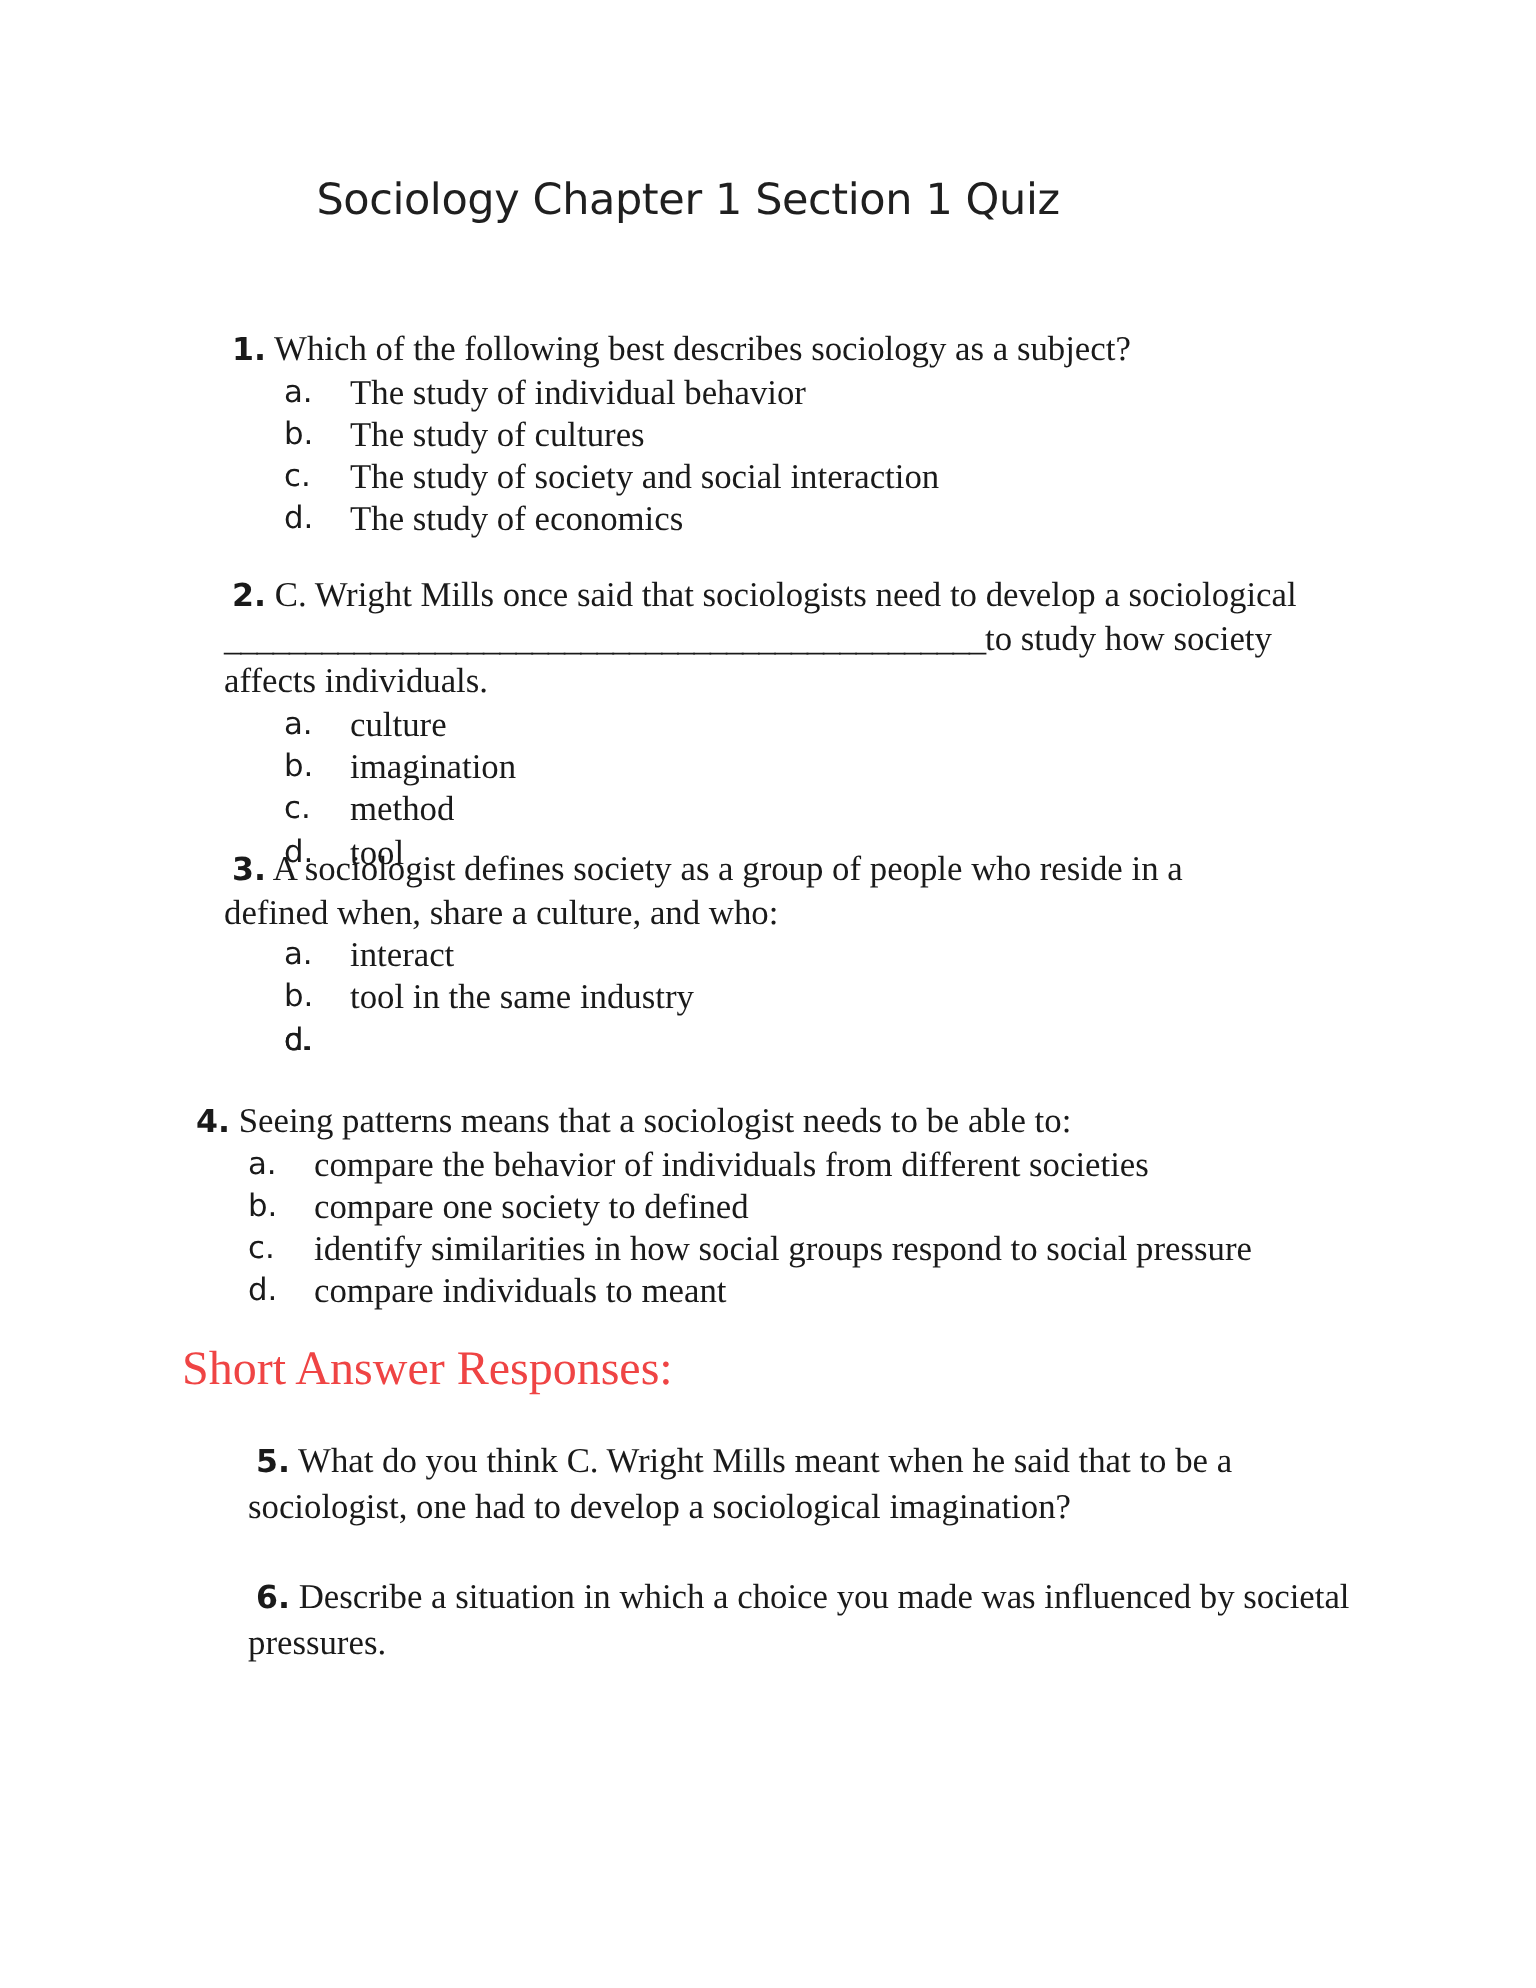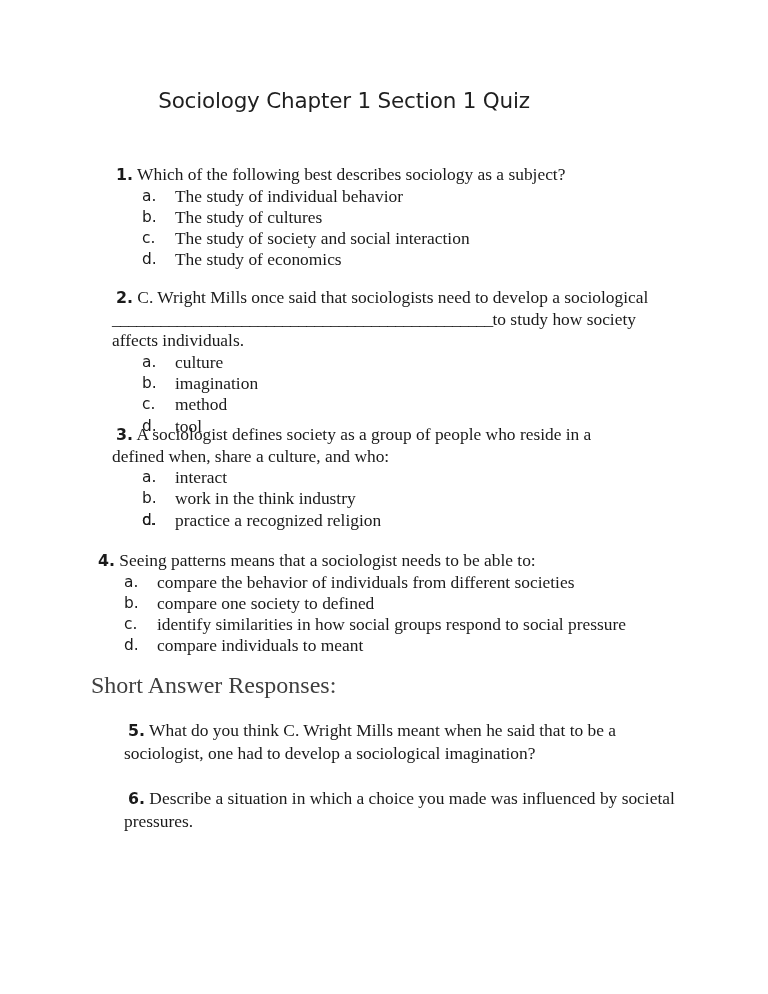--- a/index.html
+++ b/index.html
@@ -91,21 +91,21 @@
     color: #1a1a1a;
   }
 
   
   .section-head {
     position: absolute;
     left: 91px;
     font-family: "Liberation Serif", "DejaVu Serif", serif;
     font-size: 24px;
     font-weight: 400;
-    color: #404040;
+    color: #ef4444;
     white-space: nowrap;
   }
 
   
   .sablock {
     position: absolute;
     left: 124px;
     width: 560px;
   }
   .sablock .qtext { line-height: 22.4px; }
@@ -169,28 +169,27 @@
     <div class="qtext">
       <span class="qnum">3.</span><span> </span><span>A sociologist defines society as a group of people who reside in a defined when, share a culture, and who:</span>
     </div>
     <ul class="opts">
       <li class="opt">
         <span class="marker">a.</span>
         <span>interact</span>
       </li>
       <li class="opt">
         <span class="marker">b.</span>
-        <span>work in the think industry</span>
-      </li>
-      <li class="opt">
-        <span class="marker">c.</span>
-      </li>
-      <li class="opt">
-        <span class="marker">d.</span>
-        <span>practice a recognized religion</span>
+        <span>tool in the same industry</span>
+      </li>
+      <li class="opt">
+        <span class="marker">c.</span>
+      </li>
+      <li class="opt">
+        <span class="marker">d.</span>
       </li>
     </ul>
   </div>
 
   <div class="qblock" style="top:550px; left:94px;">
     <div class="qtext">
       <span class="qnum">4.</span><span> </span><span>Seeing patterns means that a sociologist needs to be able to:</span>
     </div>
     <ul class="opts">
       <li class="opt">

